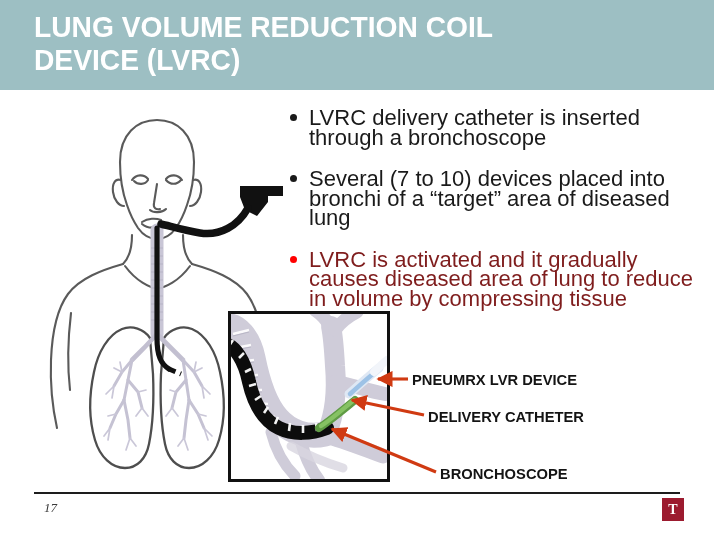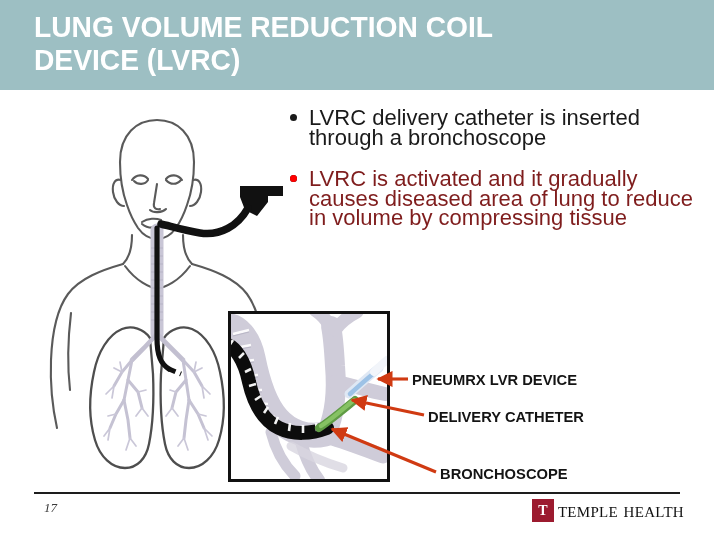--- a/index.html
+++ b/index.html
@@ -257,20 +257,21 @@
     </svg>
   </div>
 
   <div class="bullets">
     <div class="bullet">
       <span class="dot"></span>
       <span>LVRC delivery catheter is inserted through a bronchoscope</span>
     </div>
     <div class="bullet">
       <span class="dot"></span>
+      <span>Several (7 to 10) devices placed into bronchi of a “target” area of diseased lung</span>
     </div>
     <div class="bullet red">
       <span class="dot"></span>
       <span>LVRC is activated and it gradually causes diseased area of lung to reduce in volume by compressing tissue</span>
     </div>
   </div>
 
   <svg class="callouts" width="714" height="535" viewBox="0 0 714 535" xmlns="http://www.w3.org/2000/svg">
     <defs>
       <marker id="ah" viewBox="0 0 10 10" refX="9" refY="5" markerWidth="5.2" markerHeight="5.2" orient="auto-start-reverse">
@@ -287,16 +288,15 @@
   <div class="callouts">
     <div class="label" id="label-device">PNEUMRX LVR DEVICE</div>
     <div class="label" id="label-catheter">DELIVERY CATHETER</div>
     <div class="label" id="label-scope">BRONCHOSCOPE</div>
   </div>
 
   <div class="footer-rule"></div>
   <div class="page-num">17</div>
   <div class="logo">
     <span class="logo-mark">T</span>
-    <span class="logo-text">Temple Health</span>
   </div>
 
 </div>
 
 </body></html>

